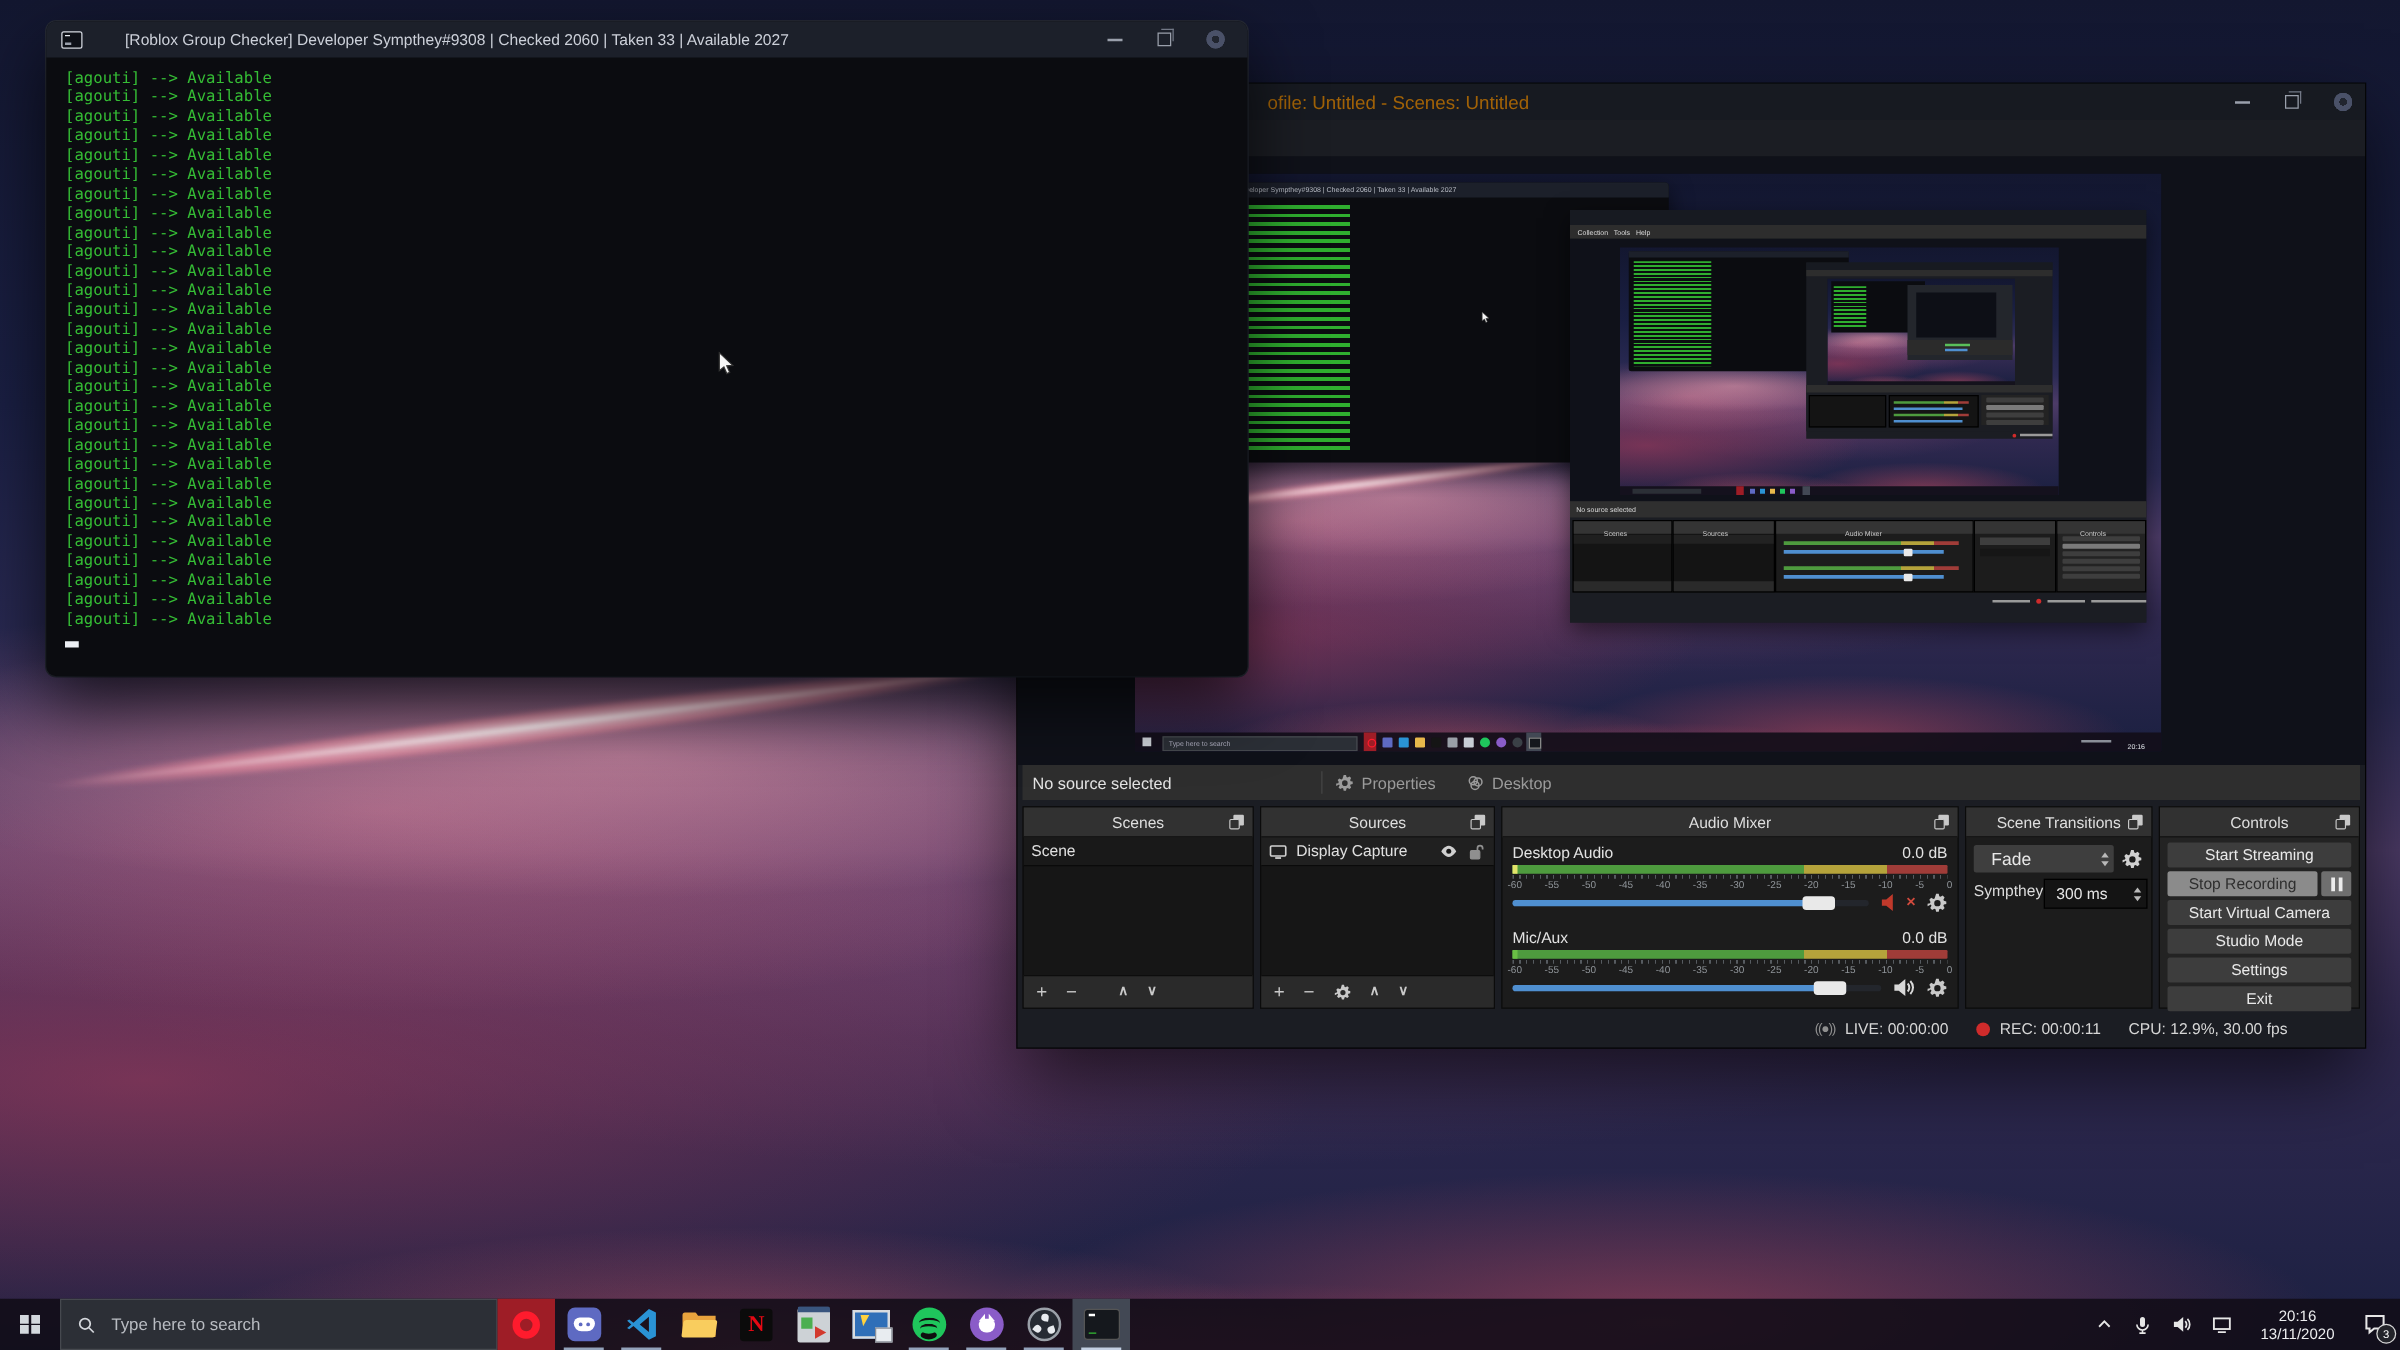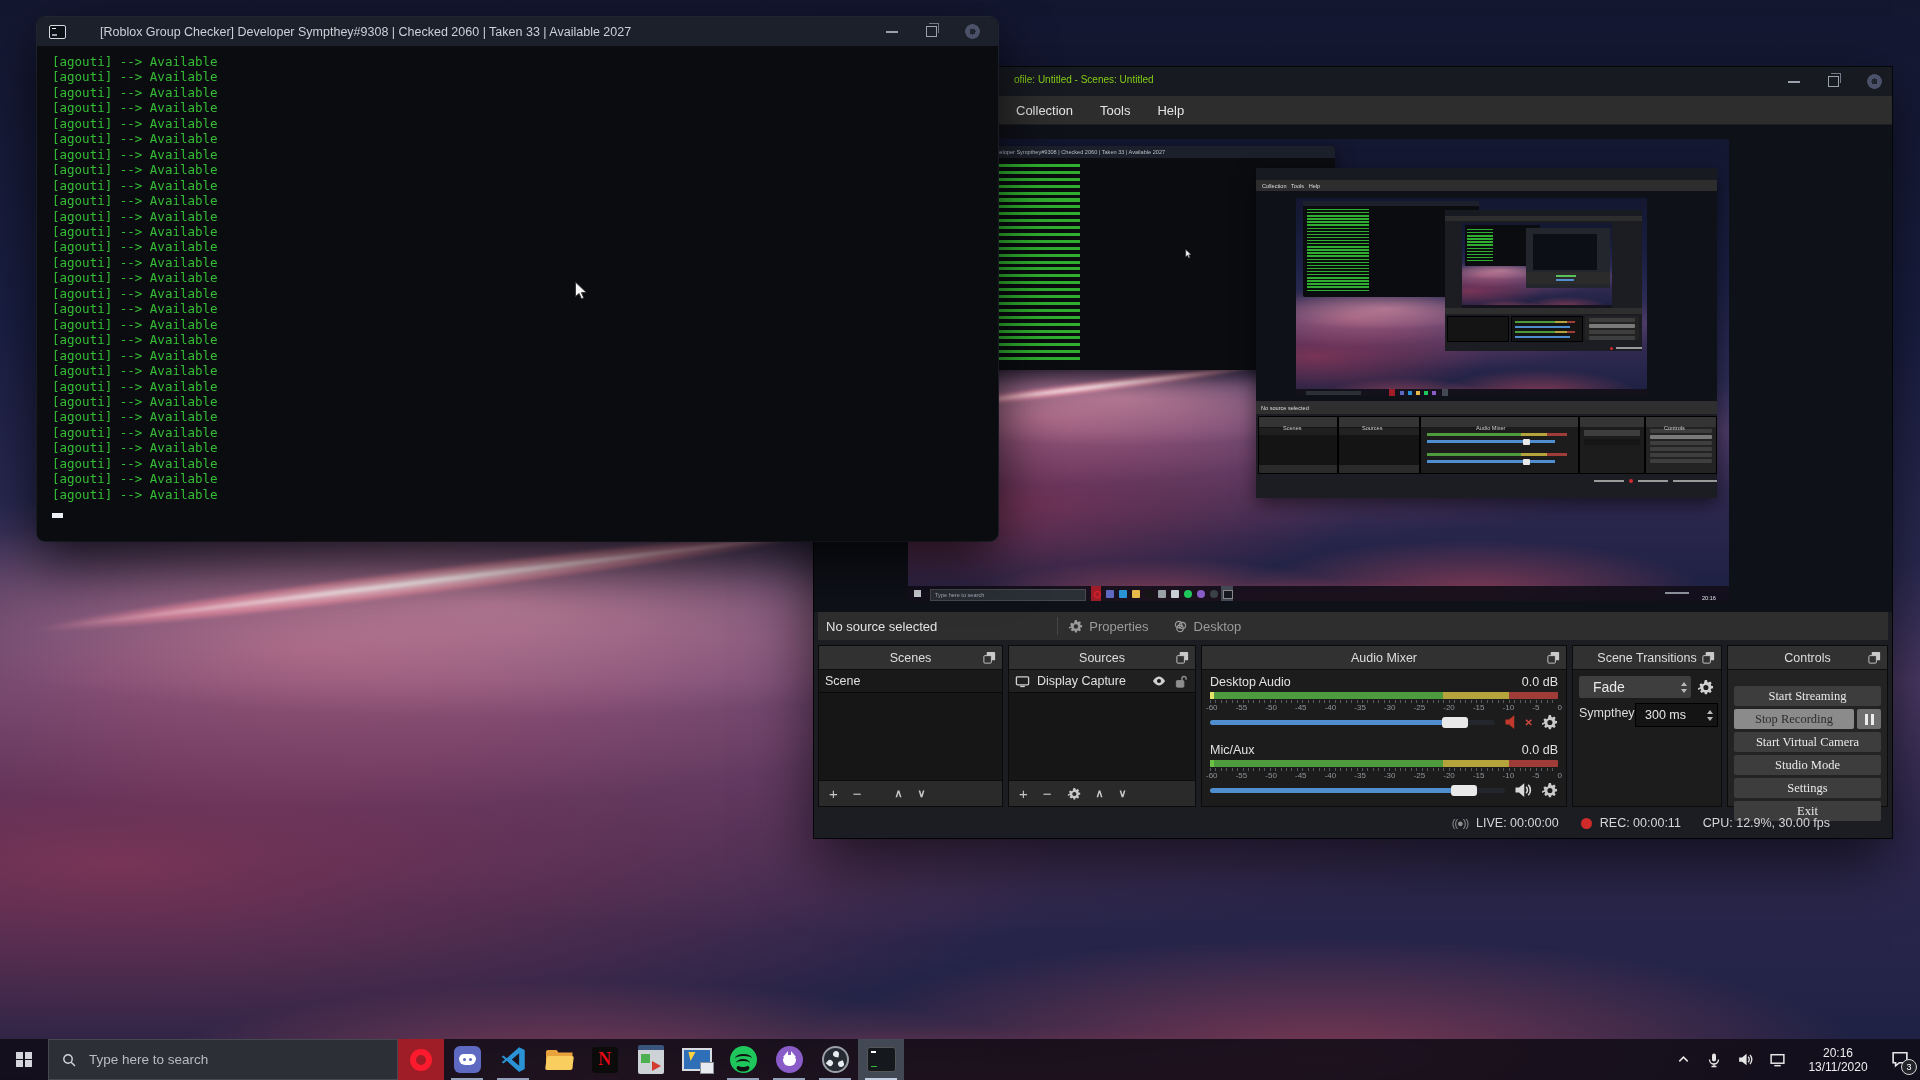--- a/index.html
+++ b/index.html
@@ -46,21 +46,21 @@
   .term-title{color:#ccd0d9;font-size:12.5px;white-space:nowrap;overflow:hidden;flex:1;margin-left:-14px;padding-left:24px;}
   .wc{display:flex;gap:28px;align-items:center;margin-left:auto;padding-right:6px;}
   .term-body{position:absolute;left:15px;top:37px;color:#35bd35;font-family:"DejaVu Sans Mono",monospace;
     font-size:12.5px;line-height:15.45px;white-space:pre;}
   .term-cursor{left:15px;top:496px;width:11px;height:5px;background:#eceff4;}
 
   
   .obs{left:814px;top:67px;width:1078px;height:771px;background:#1b1d23;z-index:5;
     box-shadow:0 24px 60px rgba(0,0,0,.65),0 0 0 1px #060708;}
   .obs-tb{height:29px;background:#171a21;position:relative;}
-  .obs-title{position:absolute;left:200px;top:7px;color:#84cc16;font-size:10px;white-space:nowrap;}
+  .obs-title{position:absolute;left:200px;top:7px;color:#a16207;font-size:15px;white-space:nowrap;}
   .obs-wc{position:absolute;right:10px;top:7px;display:flex;gap:28px;align-items:center;}
   .obs-menu{height:28px;background:#2d2d2d;border-bottom:1px solid #1e1e1e;display:flex;gap:27px;align-items:center;
     padding-left:202px;color:#e4e4e4;font-size:13px;}
   .obs-preview{position:absolute;left:0;top:58px;width:1078px;height:487px;background:#0f1119;overflow:hidden;}
   .canvas{position:absolute;left:94px;top:14px;width:821px;height:462px;overflow:hidden;background:#12142a;}
 
   
   .glines{background:repeating-linear-gradient(180deg,#2fae2f 0 3px,transparent 3px 6.9px);}
   .glines-sm{background:repeating-linear-gradient(180deg,#2fae2f 0 1.4px,transparent 1.4px 3.1px);}
   .sc62{font-size:9px;transform:scale(.62);transform-origin:0 50%;white-space:pre;display:inline-block;}
@@ -226,25 +226,20 @@
 
   <div class="abs obs">
     <div class="obs-tb">
       <span class="obs-title">ofile: Untitled - Scenes: Untitled</span>
       <div class="obs-wc">
         <div class="wbtn-min"></div>
         <div class="wbtn-rest"></div>
         <div class="wbtn-close"></div>
       </div>
     </div>
-    <div class="obs-menu">
-      <span>Collection</span>
-      <span>Tools</span>
-      <span>Help</span>
-    </div>
 
     <div class="obs-preview">
       <div class="canvas">
         <div class="wp"></div>
         <div class="streak"></div>
 
         <div class="abs" style="left:16px;top:7px;width:411px;height:224px;background:#0b0c10;border-radius:3px;box-shadow:0 6px 18px rgba(0,0,0,.6);">
           <div style="height:12px;background:#1c202a;border-radius:3px 3px 0 0;overflow:hidden;display:flex;align-items:center;padding-left:4px;color:#b9bdc6;">
             <span class="sc62">[Roblox Group Checker] Developer Sympthey#9308 | Checked 2060 | Taken 33 | Available 2027</span>
           </div>
@@ -578,21 +573,21 @@
       </div>
     </div>
 
     <div class="panel" style="left:913px;width:161px;background:#232323;">
       <div class="phead">
         <span>Controls</span>
         <svg class="sym pop" viewBox="0 0 16 16">
             <use href="#popout"></use>
           </svg>
       </div>
-      <div style="padding-top:16px;font-family:Liberation Serif, serif;">
+      <div style="padding-top:4px;">
         <div class="ctrlbtn">Start Streaming</div>
         <div style="display:flex;margin:0 6px 3px;">
           <div class="ctrlbtn" style="flex:1;margin:0;background:#8b8b8b;color:#2e2e2e;">Stop Recording</div>
           <div class="ctrlbtn" style="width:24px;margin:0 0 0 3px;background:#6f6f6f;gap:3px;">
             <span style="width:3px;height:11px;background:#ececec;display:inline-block;"></span>
             <span style="width:3px;height:11px;background:#ececec;display:inline-block;"></span>
           </div>
         </div>
         <div class="ctrlbtn">Start Virtual Camera</div>
         <div class="ctrlbtn">Studio Mode</div>

